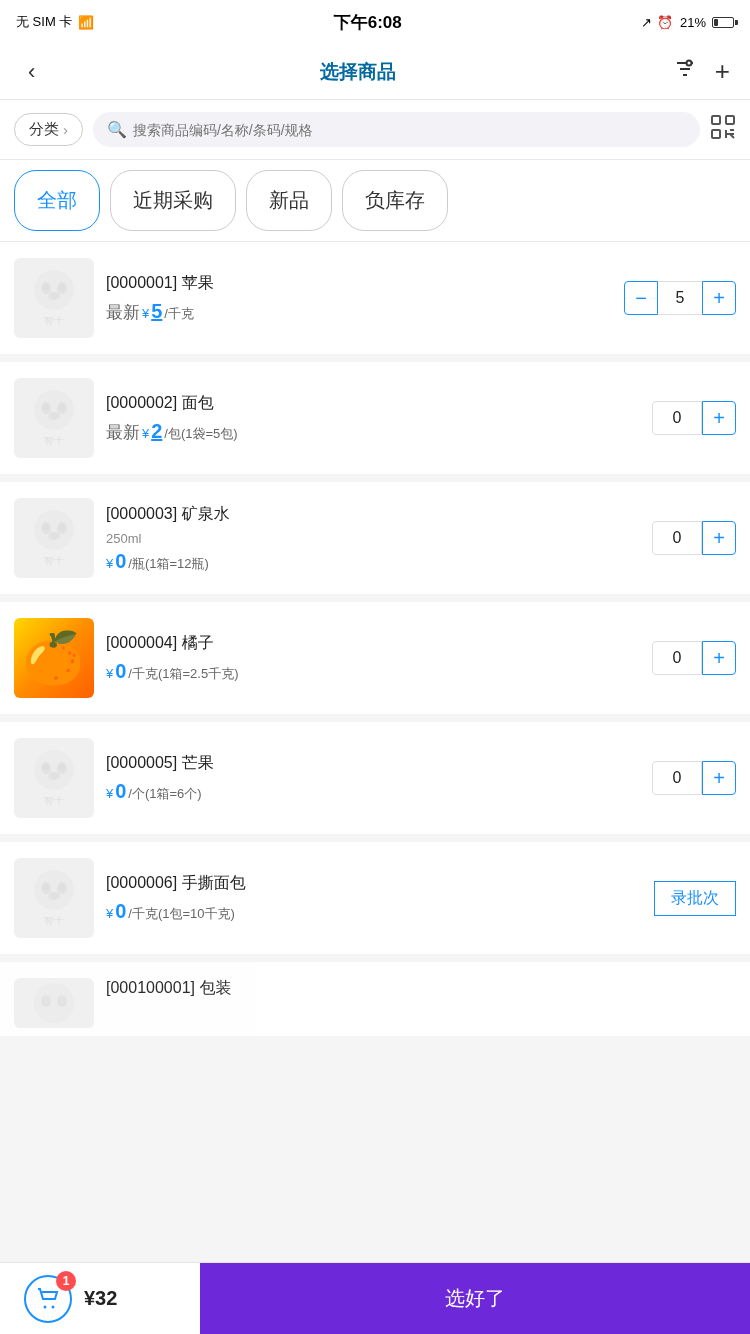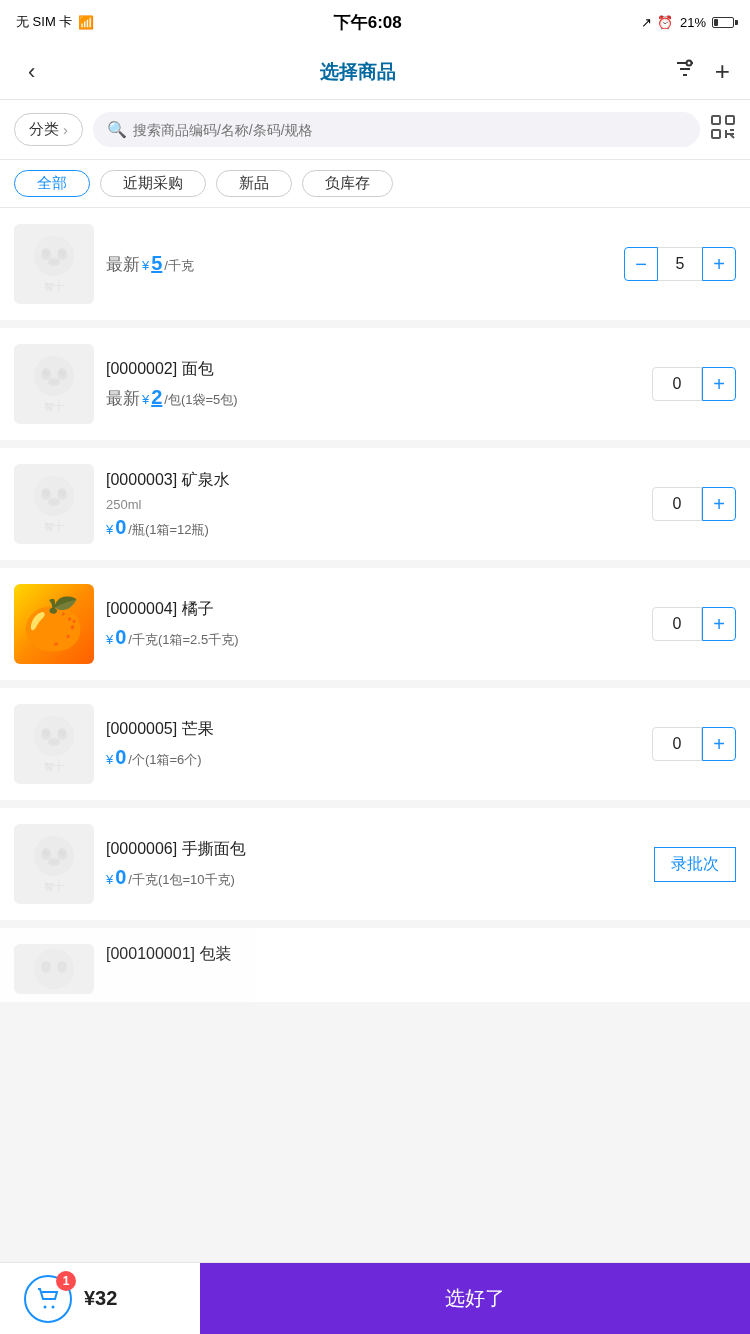--- a/index.html
+++ b/index.html
@@ -130,23 +130,23 @@
 
     
     .tab-row {
       background: #fff;
       display: flex;
       padding: 10px 14px;
       gap: 10px;
       border-bottom: 1px solid #e8e8e8;
     }
     .tab-btn {
-      padding: 3px 22px;
+      padding: 16px 22px;
       border-radius: 22px;
-      font-size: 15px;
+      font-size: 20px;
       border: 1.5px solid #ccc;
       background: #fff;
       color: #333;
       cursor: pointer;
     }
     .tab-btn.active {
       border-color: #1890ff;
       color: #1890ff;
       background: #fff;
     }
@@ -439,20 +439,21 @@
           <ellipse cx="30" cy="20" rx="5" ry="6" fill="#bbb"></ellipse>
           <circle cx="14" cy="19" r="3" fill="#aaa"></circle>
           <circle cx="30" cy="19" r="3" fill="#aaa"></circle>
           <ellipse cx="22" cy="28" rx="6" ry="4" fill="#bbb"></ellipse>
           <path d="M20 27 Q22 30 24 27" stroke="#aaa" stroke-width="1.5" fill="none"></path>
         </svg>
         <span class="brand-text">智十</span>
       </div>
     </div>
     <div class="product-info">
+      <div class="product-name">[0000001] 苹果</div>
       <div class="product-price">
         <span class="price-label">最新 </span>
         <span class="price-currency">¥</span>
         <span class="price-amount underlined">5</span>
         <span class="price-unit">/千克</span>
       </div>
     </div>
     <div class="qty-control">
       <button class="qty-btn minus">−</button>
       <input class="qty-input" type="text" value="5" style="">

